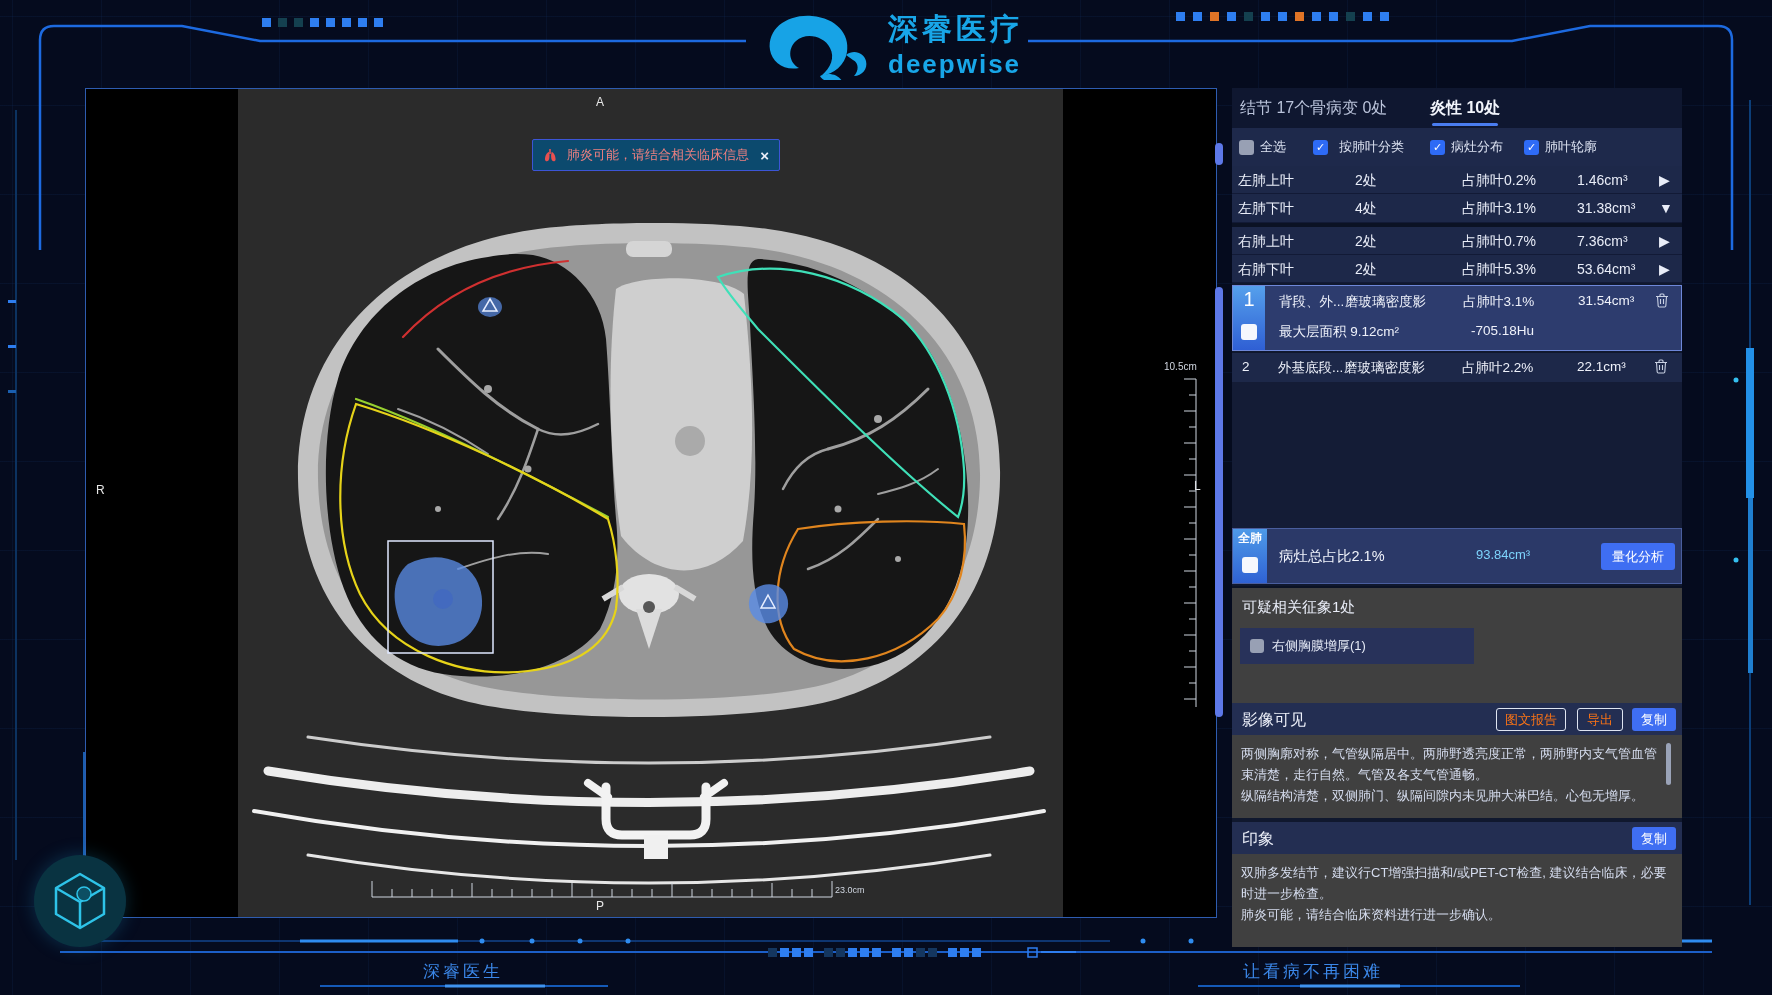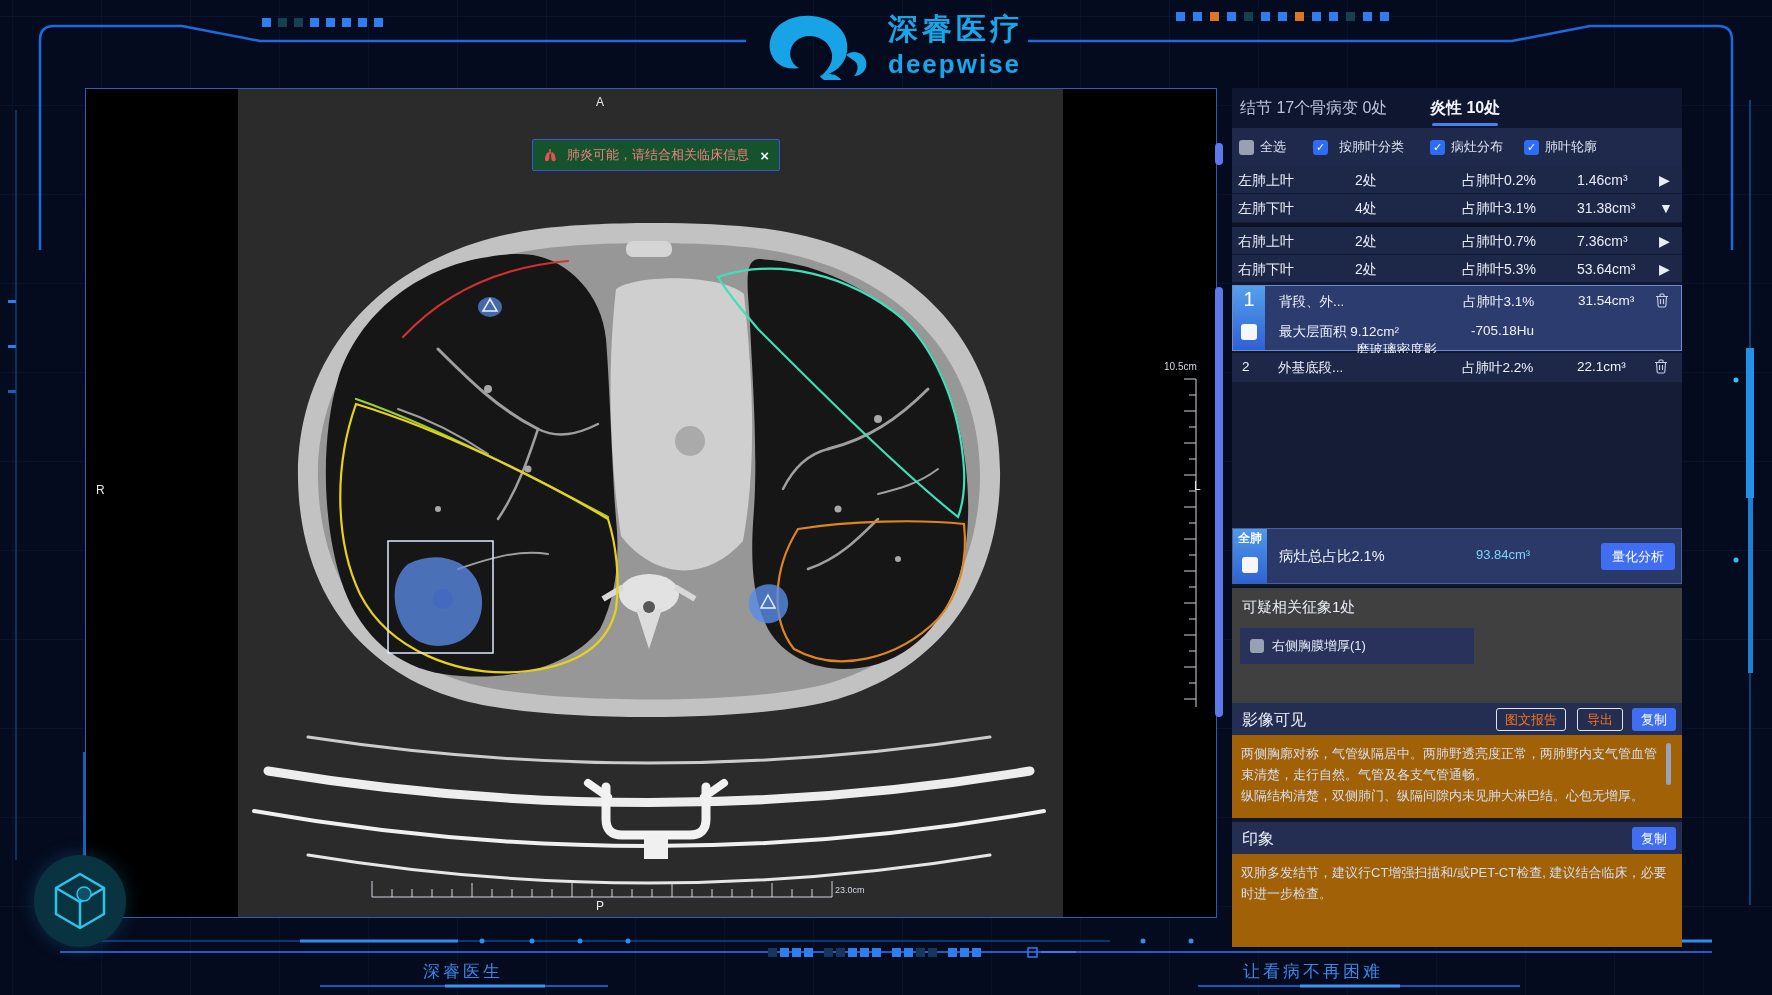--- a/index.html
+++ b/index.html
@@ -21,21 +21,21 @@
   .logo-text{margin-left:8px;line-height:1;}
   .logo-cn{font-size:30px;font-weight:bold;color:#18a6e8;letter-spacing:4px;}
   .logo-en{font-size:26px;font-weight:bold;color:#18a6e8;letter-spacing:2px;margin-top:7px;}
 
   
   .ct-panel{left:85px;top:88px;width:1132px;height:830px;background:#000;border:1px solid #2e5cb0;box-sizing:border-box;}
   .ct-img{position:absolute;left:152px;top:0;}
   .orient{position:absolute;font-size:12px;color:#e8e8e8;}
   .notif{
     position:absolute;left:446px;top:50px;width:248px;height:32px;
-    background:#14532d;border:1px solid #3c55d6;border-radius:2px;
+    background:#0c4a6e;border:1px solid #3c55d6;border-radius:2px;
     display:flex;align-items:center;gap:8px;padding:0 10px;box-sizing:border-box;
   }
   .notif-text{font-size:13px;color:#ef8080;white-space:nowrap;}
   .notif-close{margin-left:auto;color:#e9edf8;font-size:15px;font-weight:bold;cursor:pointer;line-height:1;}
   .slice-bar{position:absolute;width:8px;background:#5d78e8;border-radius:4px;}
 
   
   .rp{left:1232px;top:88px;width:450px;height:859px;background:#10182e;}
   .rp-tabs{position:absolute;left:0;top:0;width:450px;height:40px;background:#0f1730;}
   .rp-tab{position:absolute;top:0;height:38px;line-height:40px;font-size:16px;color:#bac3da;cursor:pointer;white-space:nowrap;}
@@ -54,21 +54,21 @@
   .col-name{left:6px;} .col-count{left:123px;} .col-ratio{left:230px;} .col-vol{left:345px;}
   .col-arrow{left:427px;font-size:10px;color:#cfd7ec;}
   .group-gap{position:absolute;left:0;width:450px;height:4px;background:#0b1224;}
 
   .lesion-sel{position:absolute;left:0;top:197px;width:450px;height:66px;background:#2d3c6e;border:1px solid #6e87d8;box-sizing:border-box;cursor:pointer;}
   .idx-block{position:absolute;left:0;top:0;width:32px;height:64px;background:linear-gradient(180deg,#55a0ec,#2f5fd4);}
   .idx-num{position:absolute;left:0;top:2px;width:32px;text-align:center;font-size:20px;color:#fff;}
   .idx-cb{position:absolute;left:8px;top:38px;width:16px;height:16px;}
   .lesion-sel span,.lesion-row span{position:absolute;white-space:nowrap;font-size:13.5px;color:#eef1fa;}
   .l-line1{top:7px;} .l-line2{top:37px;}
-  .l-seg{left:46px;} .l-type{left:123px;margin-top:48px;} .l-ratio{left:230px;} .l-vol{left:345px;}
+  .l-seg{left:46px;} .l-type{left:112px;} .l-ratio{left:230px;} .l-vol{left:345px;}
   .l-area{left:46px;} .l-hu{left:238px;}
   .trash{position:absolute;left:422px;top:7px;cursor:pointer;}
   .lesion-row{position:absolute;left:0;top:265px;width:450px;height:29px;background:#1d2849;cursor:pointer;}
   .lesion-row .l-line1{top:6px;}
   .idx-plain{left:10px;font-size:17px;color:#c6cee4;}
 
   .filler{position:absolute;left:0;top:294px;width:450px;height:146px;background:#141c36;}
 
   .whole-row{position:absolute;left:0;top:440px;width:450px;height:56px;background:#2b3968;border:1px solid #4a5e9e;box-sizing:border-box;}
   .wl-block{position:absolute;left:0;top:0;width:34px;height:54px;background:linear-gradient(180deg,#4e9ae8,#2f62d4);}
@@ -82,21 +82,21 @@
   .section{position:absolute;left:0;width:450px;}
   .sec-signs{top:498px;height:115px;background:#404040;border-top:2px solid #0b1224;}
   .signs-title{position:absolute;left:10px;top:10px;font-size:15px;color:#e9edf8;}
   .signs-box{position:absolute;left:8px;top:40px;width:234px;height:36px;background:#28325a;display:flex;align-items:center;gap:8px;padding:0 10px;box-sizing:border-box;cursor:pointer;}
   .signs-label{font-size:13px;color:#e5eaf6;}
 
   .sec-find{top:615px;height:115px;}
   .sec-imp{top:734px;height:125px;}
   .sec-head{position:absolute;left:0;top:0;width:450px;height:32px;background:#232e52;}
   .sec-title{position:absolute;left:10px;top:7px;font-size:16px;color:#eef1fa;}
-  .sec-body{position:absolute;left:0;top:32px;width:450px;background:#a16207;}
+  .sec-body{position:absolute;left:0;top:32px;width:450px;background:#404040;}
   .body-find{height:83px;} .body-imp{height:93px;}
   .sec-text{position:absolute;left:9px;top:8px;font-size:13px;line-height:21px;color:#d5dcee;white-space:nowrap;}
   .btn-ghost{background:transparent;border:1px solid #dfe5f2;border-radius:3px;color:#f97316;font-size:13px;font-family:inherit;cursor:pointer;}
   .hb{position:absolute;top:5px;height:23px;}
   .hb-report{left:264px;width:70px;}
   .hb-export{left:345px;width:46px;}
   .hb-copy{left:400px;width:44px;}
   .v-scroll{position:absolute;left:434px;top:8px;width:5px;height:42px;background:#9aa3b8;border-radius:3px;cursor:pointer;}
 
   
@@ -476,20 +476,21 @@
 
     <div class="section sec-imp">
       <div class="sec-head">
         <div class="sec-title">印象</div>
         <button class="btn-blue hb hb-copy">复制</button>
       </div>
       <div class="sec-body body-imp">
         <div class="sec-text">
           <div>双肺多发结节，建议行CT增强扫描和/或PET-CT检查, 建议结合临床，必要</div>
           <div>时进一步检查。</div>
+          <div>肺炎可能，请结合临床资料进行进一步确认。</div>
         </div>
       </div>
     </div>
   </div>
 
   <div class="abs foot-text" style="left:423px;top:960px;">深睿医生</div>
   <div class="abs foot-text" style="left:1243px;top:960px;">让看病不再困难</div>
 
   <div class="abs cube-wrap">
     <svg width="56" height="62" viewBox="0 0 56 62">

